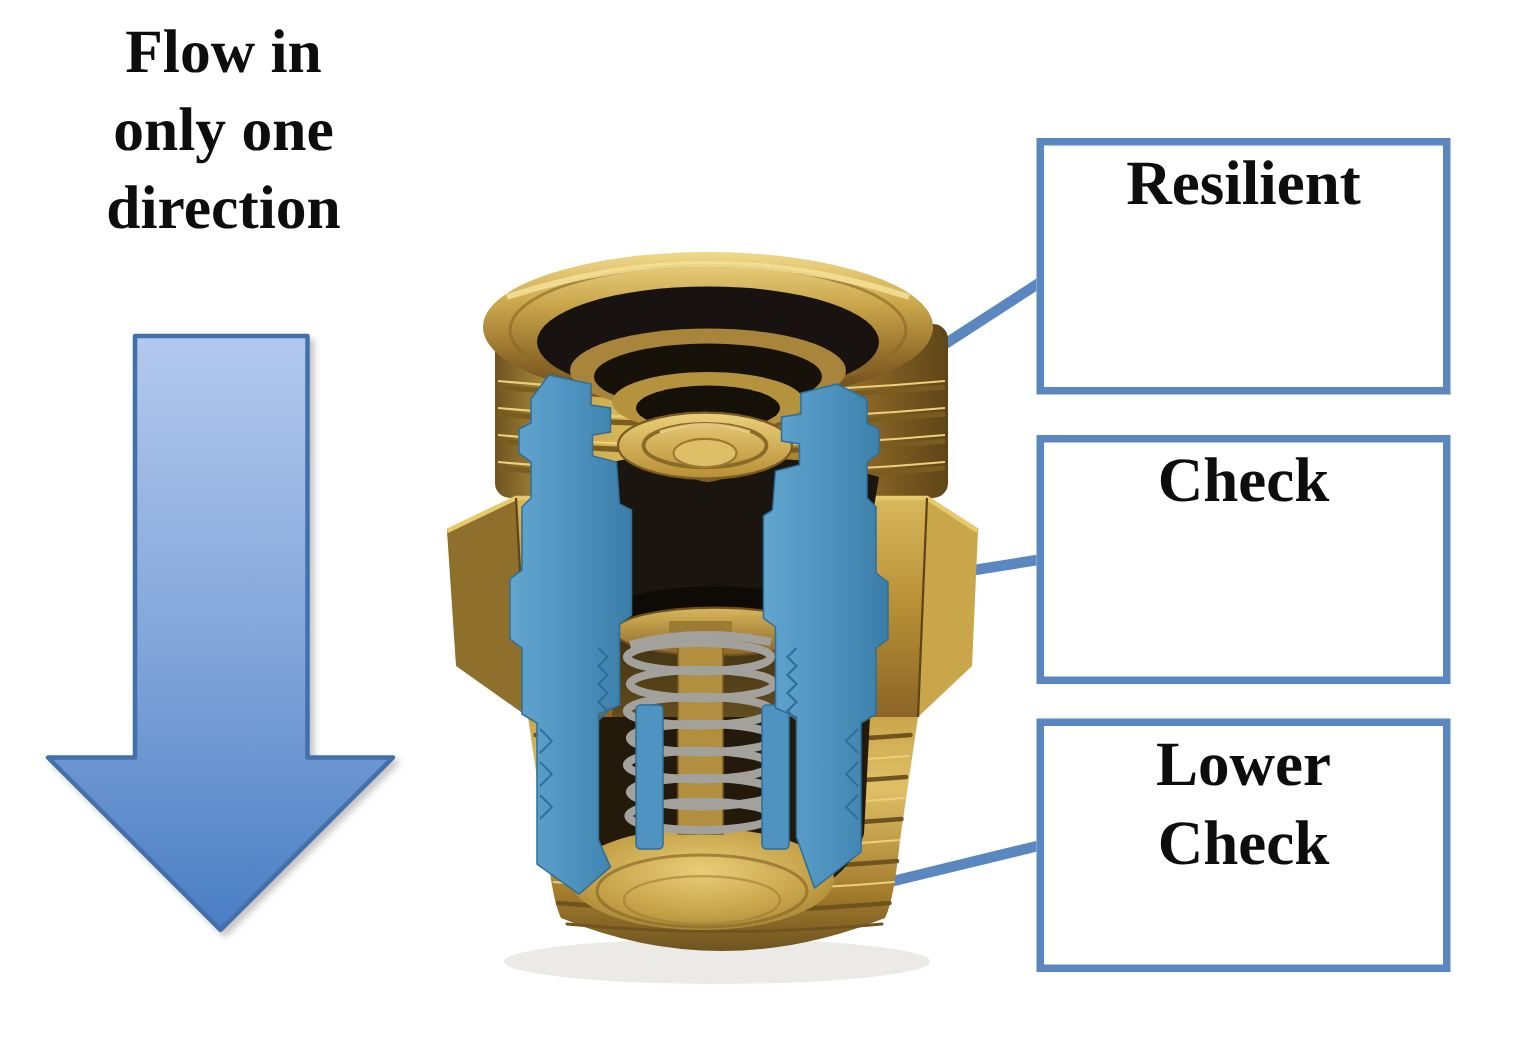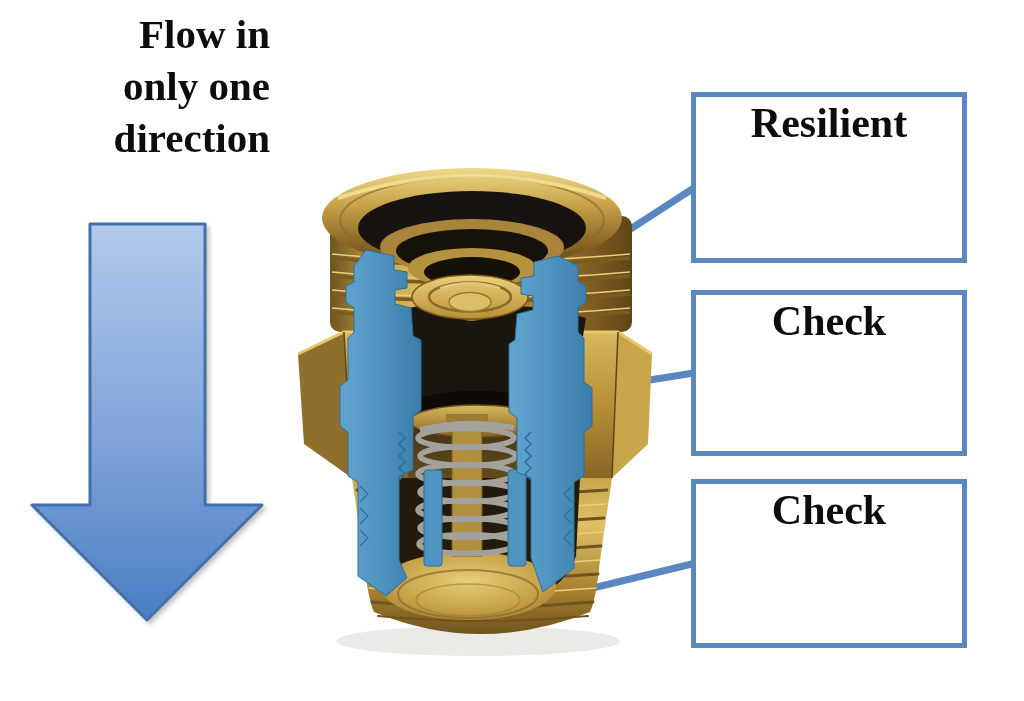--- a/index.html
+++ b/index.html
@@ -4,21 +4,21 @@
 <style>
   html,body{margin:0;padding:0;background:#ffffff;}
   .stage{
     position:relative;width:1024px;height:701px;overflow:hidden;
     background:var(--background,#ffffff);
     font-family:"Liberation Serif","DejaVu Serif",serif;
   }
   svg.scene{position:absolute;left:0;top:0;width:1024px;height:701px;display:block;}
   .flow-label{
     position:absolute;left:28px;top:8px;width:242px;
-    text-align:right;font-weight:bold;font-size:41px;line-height:52px;
+    text-align:center;font-weight:bold;font-size:41px;line-height:52px;
     color:var(--text-black,#0d0d0d);
   }
   .flow-label span{display:block;}
   .callout{
     position:absolute;left:691px;width:276px;box-sizing:border-box;
     border:5px solid var(--accent-blue,#5b87c0);
     background:#ffffff;
     display:flex;flex-direction:column;align-items:center;
     font-weight:bold;font-size:42px;line-height:53px;
     color:var(--text-black,#0d0d0d);
@@ -227,16 +227,17 @@
     <span>direction</span>
   </div>
 
   <div class="callout" id="callout-resilient-seat">
     <span>Resilient</span>
   </div>
   <div class="callout" id="callout-upper-check">
     <span>Check</span>
   </div>
   <div class="callout" id="callout-lower-check">
+    <span>Lower</span>
     <span>Check</span>
   </div>
 
 </div>
 
 </body></html>

